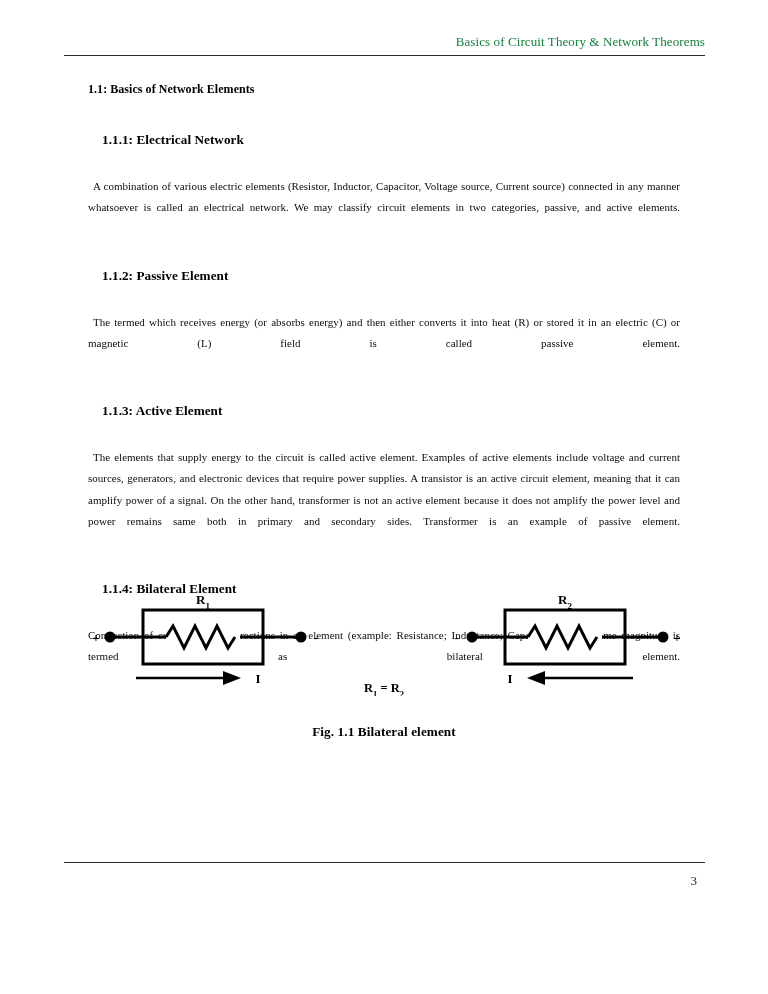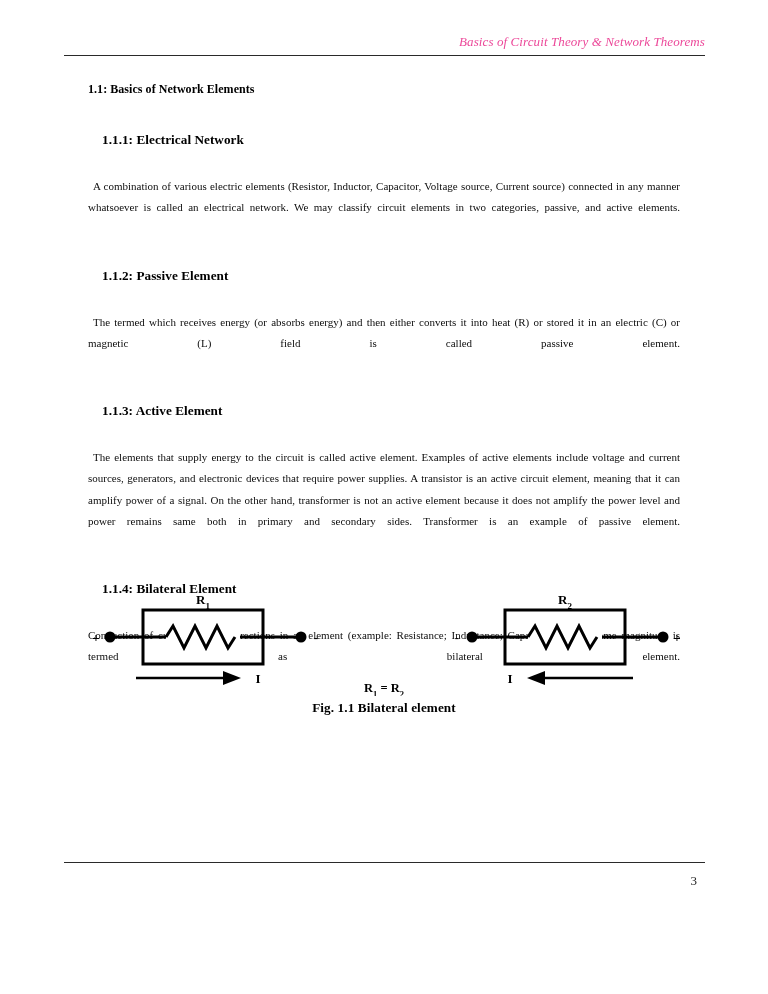--- a/index.html
+++ b/index.html
@@ -29,23 +29,22 @@
     position: absolute;
     left: 64px;
     top: 34px;
     width: 641px;
   }
   .header-text {
     text-align: right;
     font-size: 13.0px;
     line-height: 1.25;
     letter-spacing: 0.1px;
-    color: #ec4899;
+    color: #15803d;
     white-space: nowrap;
-    font-style: italic;
   }
   .header-rule {
     margin-top: 5px;
     border-bottom: 1.6px solid #2a2a2a;
     width: 641px;
   }
 
   
   .content {
     position: absolute;
@@ -94,21 +93,21 @@
     left: 88px;
     top: 588px;
     width: 592px;
   }
   .figure-svg-wrap {
     width: 592px;
     height: 108px;
     position: relative;
   }
   .fig-caption {
-    margin-top: 4px;
+    margin-top: 28px;
     text-align: center;
     font-size: 13.2px;
     font-weight: bold;
     letter-spacing: 0.1px;
   }
 
   
   .footer-zone {
     position: absolute;
     left: 64px;

